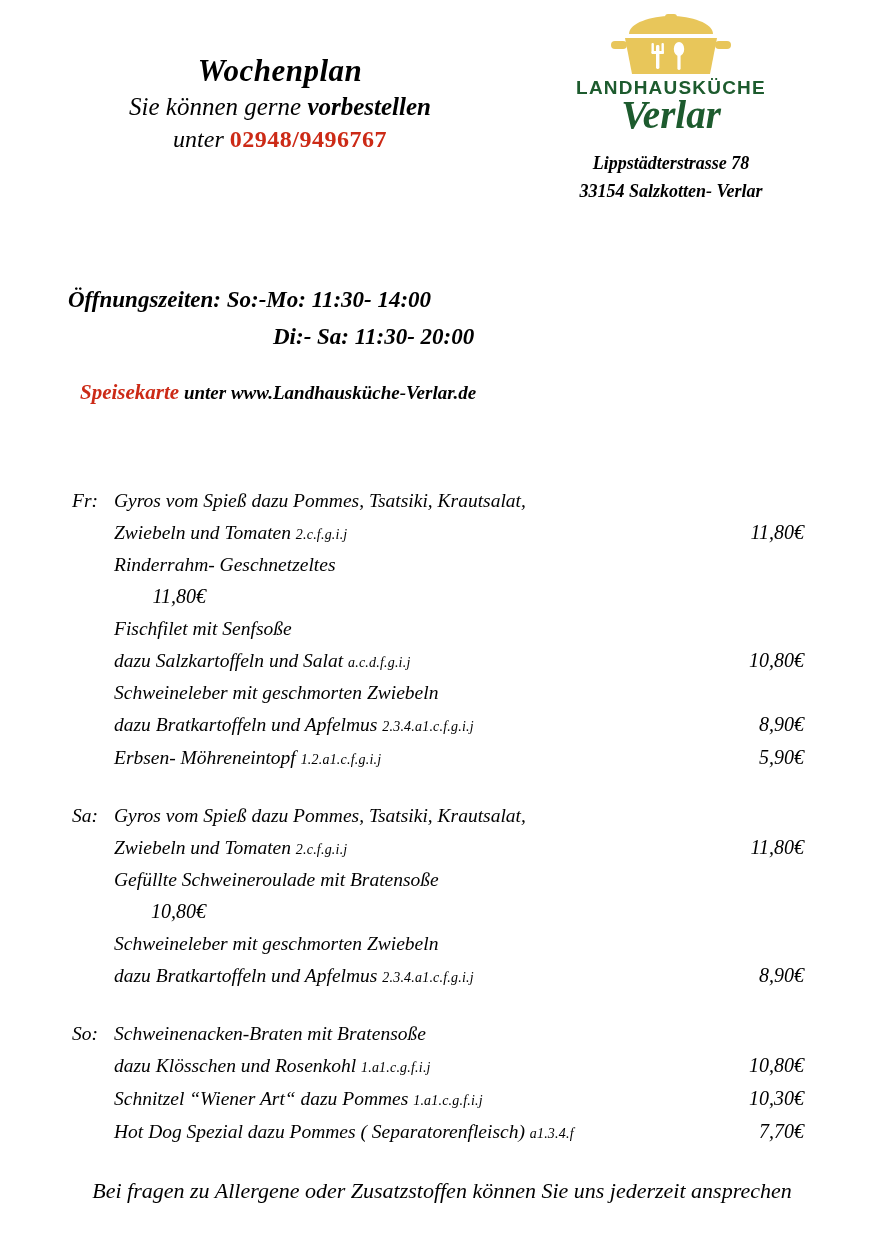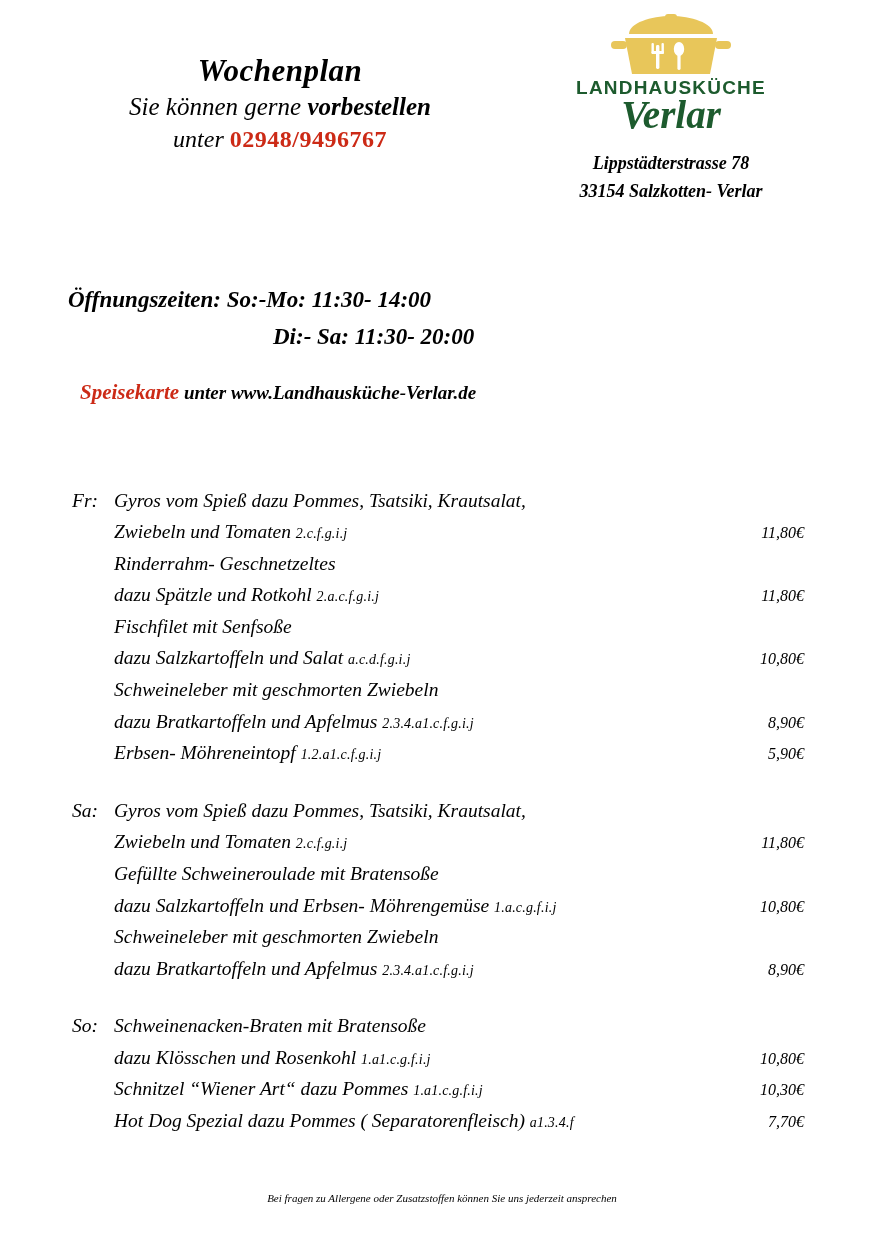--- a/index.html
+++ b/index.html
@@ -161,33 +161,33 @@
   }
   .allergens {
     font-size: 14px;
     font-style: italic;
     letter-spacing: 0.2px;
     margin-top: 7px;
   }
   .price {
     flex: 0 0 92px;
     text-align: right;
-    font-size: 16px;
+    font-size: 20px;
     font-style: italic;
     white-space: nowrap;
   }
 
   
   .footer {
     position: absolute;
     left: 0;
     right: 0;
     bottom: 36px;
     text-align: center;
-    font-size: 11px;
+    font-size: 22px;
     font-style: italic;
     padding-left: 10px;
   }
 </style>
 </head>
 <body>
 
 <div class="page">
 
   <div class="header">
@@ -255,21 +255,20 @@
           <div class="desc">Zwiebeln und Tomaten <span class="allergens">2.c.f.g.i.j</span></div>
           <div class="price">11,80€</div>
         </div>
         <div class="item-row">
           <div class="day-label"></div>
           <div class="desc">Rinderrahm- Geschnetzeltes</div>
           <div class="price"></div>
         </div>
         <div class="item-row">
           <div class="day-label"></div>
-          <div class="desc"> dazu Spätzle und Rotkohl <span class="allergens">2.a.c.f.g.i.j</span></div>
           <div class="price">11,80€</div>
         </div>
         <div class="item-row">
           <div class="day-label"></div>
           <div class="desc">Fischfilet mit Senfsoße</div>
           <div class="price"></div>
         </div>
         <div class="item-row">
           <div class="day-label"></div>
           <div class="desc">dazu Salzkartoffeln und Salat <span class="allergens">a.c.d.f.g.i.j</span></div>
@@ -302,21 +301,20 @@
           <div class="desc">Zwiebeln und Tomaten <span class="allergens">2.c.f.g.i.j</span></div>
           <div class="price">11,80€</div>
         </div>
         <div class="item-row">
           <div class="day-label"></div>
           <div class="desc">Gefüllte Schweineroulade mit Bratensoße</div>
           <div class="price"></div>
         </div>
         <div class="item-row">
           <div class="day-label"></div>
-          <div class="desc">dazu Salzkartoffeln und Erbsen- Möhrengemüse <span class="allergens">1.a.c.g.f.i.j</span></div>
           <div class="price">10,80€</div>
         </div>
         <div class="item-row">
           <div class="day-label"></div>
           <div class="desc">Schweineleber mit geschmorten Zwiebeln</div>
           <div class="price"></div>
         </div>
         <div class="item-row">
           <div class="day-label"></div>
           <div class="desc">dazu Bratkartoffeln und Apfelmus <span class="allergens">2.3.4.a1.c.f.g.i.j</span></div>

